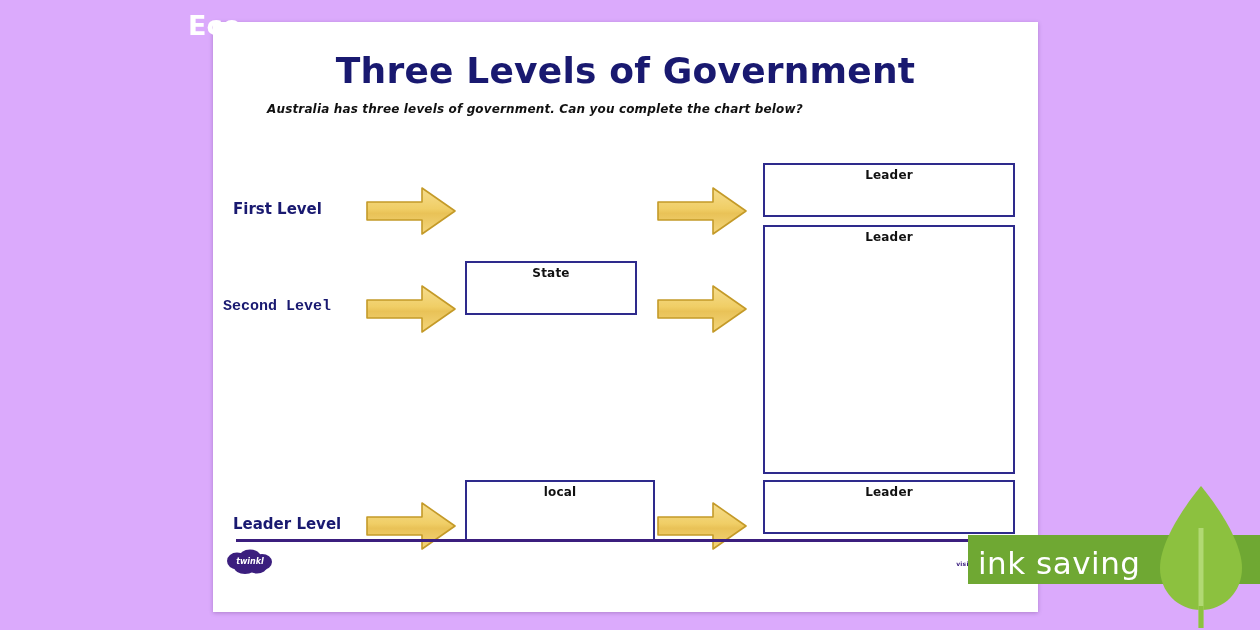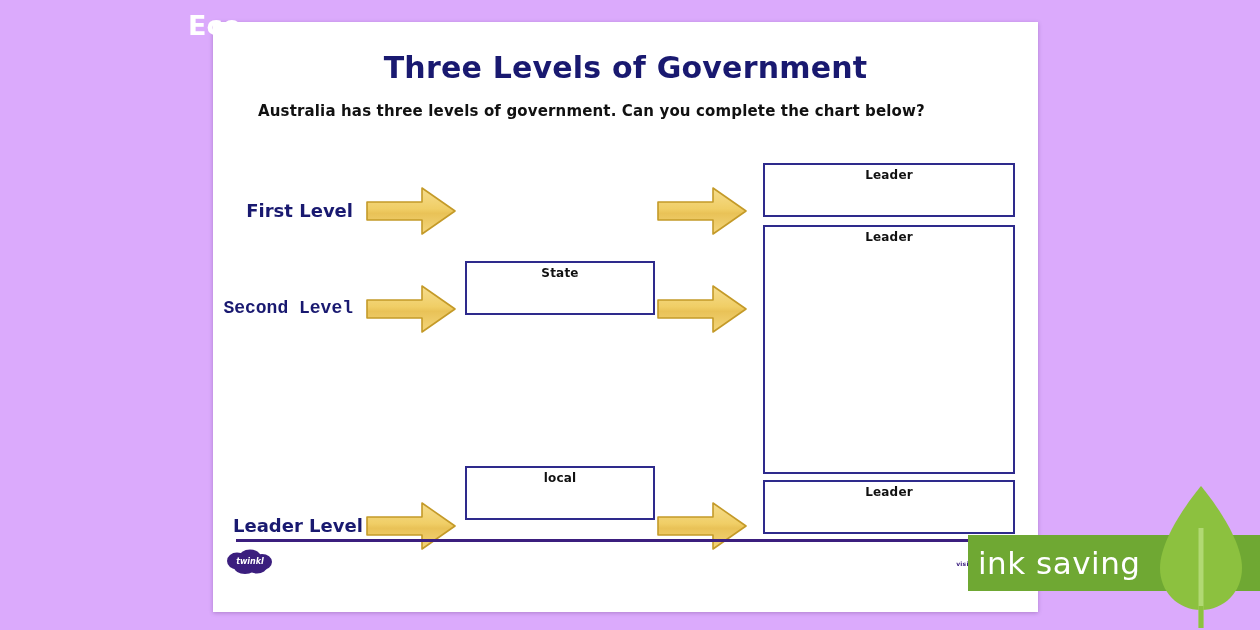--- a/index.html
+++ b/index.html
@@ -29,34 +29,35 @@
   }
 
   
   #title {
     position: absolute;
     left: 0; right: 0;
     top: 28px;
     text-align: center;
     font-family: "DejaVu Sans", sans-serif;
     font-weight: 700;
-    font-size: 30px;
+    font-size: 36px;
     letter-spacing: .2px;
     color: #191970;
   }
 
   #subtitle {
     position: absolute;
-    left: 45px;
+    left: 54px;
     top: 80px;
     font-family: "DejaVu Sans", sans-serif;
-    font-size: 15px;
+    font-size: 12px;
     font-weight: 600;
     color: #111111;
     letter-spacing: .15px;
+    font-style: italic;
   }
 
   
   .obox {
     position: absolute;
     background: #ffffff;
     border: 2px solid #2e2a8c;
   }
   .obox .cap {
     position: absolute;
@@ -68,24 +69,24 @@
     font-weight: 600;
     color: #111111;
     letter-spacing: .2px;
   }
 
   
   .lvl {
     position: absolute;
     font-family: "DejaVu Sans", sans-serif;
     font-weight: 700;
-    font-size: 18px;
+    font-size: 15px;
     color: #191970;
     white-space: nowrap;
-    text-align: right;
+    text-align: left;
   }
 
   
   .arrow { position: absolute; }
   .arrow svg { display: block; }
 
   
   #rule {
     position: absolute;
     left: 23px;
@@ -116,21 +117,21 @@
     color: #3b1e7e;
     letter-spacing: .2px;
   }
 
   
   #eco {
     position: absolute;
     left: 968px;
     top: 535px;
     width: 292px;
-    height: 56px;
+    height: 49px;
     background: #6fa833;
   }
   #eco-text {
     position: absolute;
     left: 10px;
     top: 10px;
     font-family: "DejaVu Sans", sans-serif;
     font-size: 31px;
     font-weight: 400;
     color: #ffffff;
@@ -192,21 +193,21 @@
   </div>
 
   <div class="lvl" style="left:10px; top:276px; width:130px;font-family:Liberation Mono, monospace;">Second Level</div>
 
   <div class="arrow" style="left:152px; top:261px;">
     <svg width="92" height="52" viewBox="0 0 92 52">
       <path d="M2,17 L57,17 L57,3 L90,26 L57,49 L57,35 L2,35 Z" fill="url(#ag1)" stroke="#c49a28" stroke-width="1.6" stroke-linejoin="round"></path>
     </svg>
   </div>
 
-  <div class="obox" style="left:252px; top:239px; width:190px; height:54px;">
+  <div class="obox" style="left:252px; top:239px; width:172px; height:54px;">
     <span class="cap">State</span>
   </div>
 
   <div class="arrow" style="left:443px; top:261px;">
     <svg width="92" height="52" viewBox="0 0 92 52">
       <path d="M2,17 L57,17 L57,3 L90,26 L57,49 L57,35 L2,35 Z" fill="url(#ag1)" stroke="#c49a28" stroke-width="1.6" stroke-linejoin="round"></path>
     </svg>
   </div>
 
   <div class="obox" style="left:550px; top:203px; width:252px; height:249px;">
@@ -214,21 +215,21 @@
   </div>
 
   <div class="lvl" style="left:20px; top:493px; width:120px;">Leader Level</div>
 
   <div class="arrow" style="left:152px; top:478px;">
     <svg width="92" height="52" viewBox="0 0 92 52">
       <path d="M2,17 L57,17 L57,3 L90,26 L57,49 L57,35 L2,35 Z" fill="url(#ag1)" stroke="#c49a28" stroke-width="1.6" stroke-linejoin="round"></path>
     </svg>
   </div>
 
-  <div class="obox" style="left:252px; top:444px; width:190px; height:54px;">
+  <div class="obox" style="left:252px; top:458px; width:190px; height:61px;">
     <span class="cap">local</span>
   </div>
 
   <div class="arrow" style="left:443px; top:478px;">
     <svg width="92" height="52" viewBox="0 0 92 52">
       <path d="M2,17 L57,17 L57,3 L90,26 L57,49 L57,35 L2,35 Z" fill="url(#ag1)" stroke="#c49a28" stroke-width="1.6" stroke-linejoin="round"></path>
     </svg>
   </div>
 
   <div class="obox" style="left:550px; top:458px; width:252px; height:54px;">

